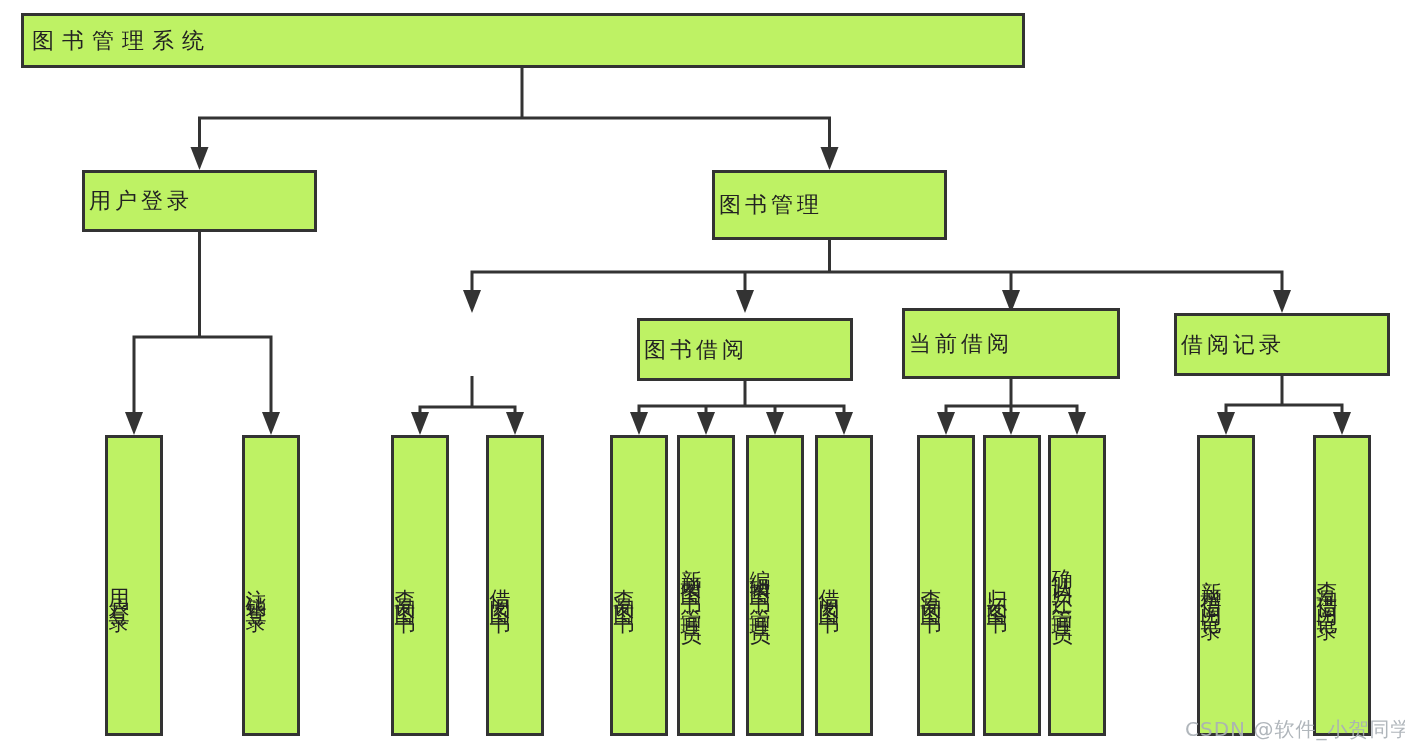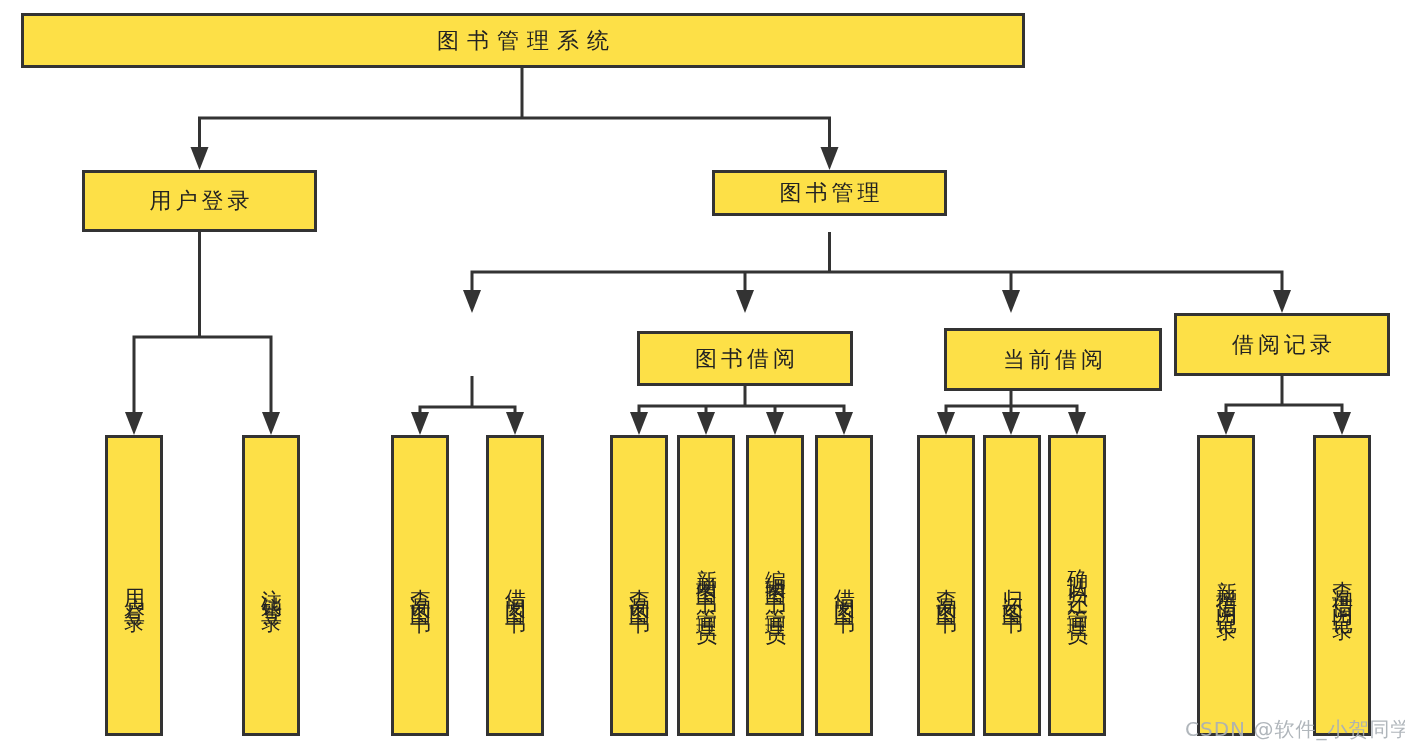--- a/index.html
+++ b/index.html
@@ -10,33 +10,33 @@
     font-family:"DejaVu Sans","Liberation Sans",sans-serif;
     overflow:hidden;
   }
   #connectors{position:absolute;left:0;top:0;width:1405px;height:747px;z-index:1;}
   #connectors .ln{stroke:var(--line,#333);stroke-width:3;fill:none;}
   #connectors .ah{fill:var(--line,#333);stroke:none;}
   .node{
     position:absolute;z-index:2;
     box-sizing:border-box;
     border:3px solid var(--line,#333);
-    background:#fde047;
-    display:flex;align-items:center;justify-content:center;
+    background:#bef264;
+    display:flex;align-items:center;
     color:var(--text,#222);
     font-size:22px;
   }
   .node .lbl{letter-spacing:4px;text-indent:4px;white-space:nowrap;}
   .n-root{left:21px;top:13px;width:1004px;height:55px;}
   .n-root .lbl{letter-spacing:8px;text-indent:8px;}
   .n-l2a{left:82px;top:170px;width:235px;height:62px;}
-  .n-l2b{left:712px;top:170px;width:235px;height:46px;font-family:Liberation Mono, monospace;}
+  .n-l2b{left:712px;top:170px;width:235px;height:70px;font-family:Liberation Mono, monospace;}
   .n-l3a{left:362px;top:313px;width:220px;height:63px;}
-  .n-l3b{left:637px;top:331px;width:216px;height:55px;}
-  .n-l3c{left:902px;top:328px;width:218px;height:63px;margin-left:42px;}
+  .n-l3b{left:637px;top:318px;width:216px;height:63px;}
+  .n-l3c{left:902px;top:308px;width:218px;height:71px;}
   .n-l3d{left:1174px;top:313px;width:216px;height:63px;}
   .leaf{top:435px;width:58px;height:301px;}
   .leaf .lbl{
     writing-mode:vertical-rl;text-orientation:mixed;
     font-size:21px;line-height:1;letter-spacing:8px;
     white-space:nowrap;
   }
   .lf0{left:105px}.lf1{left:242px}.lf2{left:391px}.lf3{left:486px}
   .lf4{left:610px}.lf5{left:677px}.lf6{left:746px}.lf7{left:815px}
   .lf8{left:917px}.lf9{left:983px}.lf10{left:1048px}

